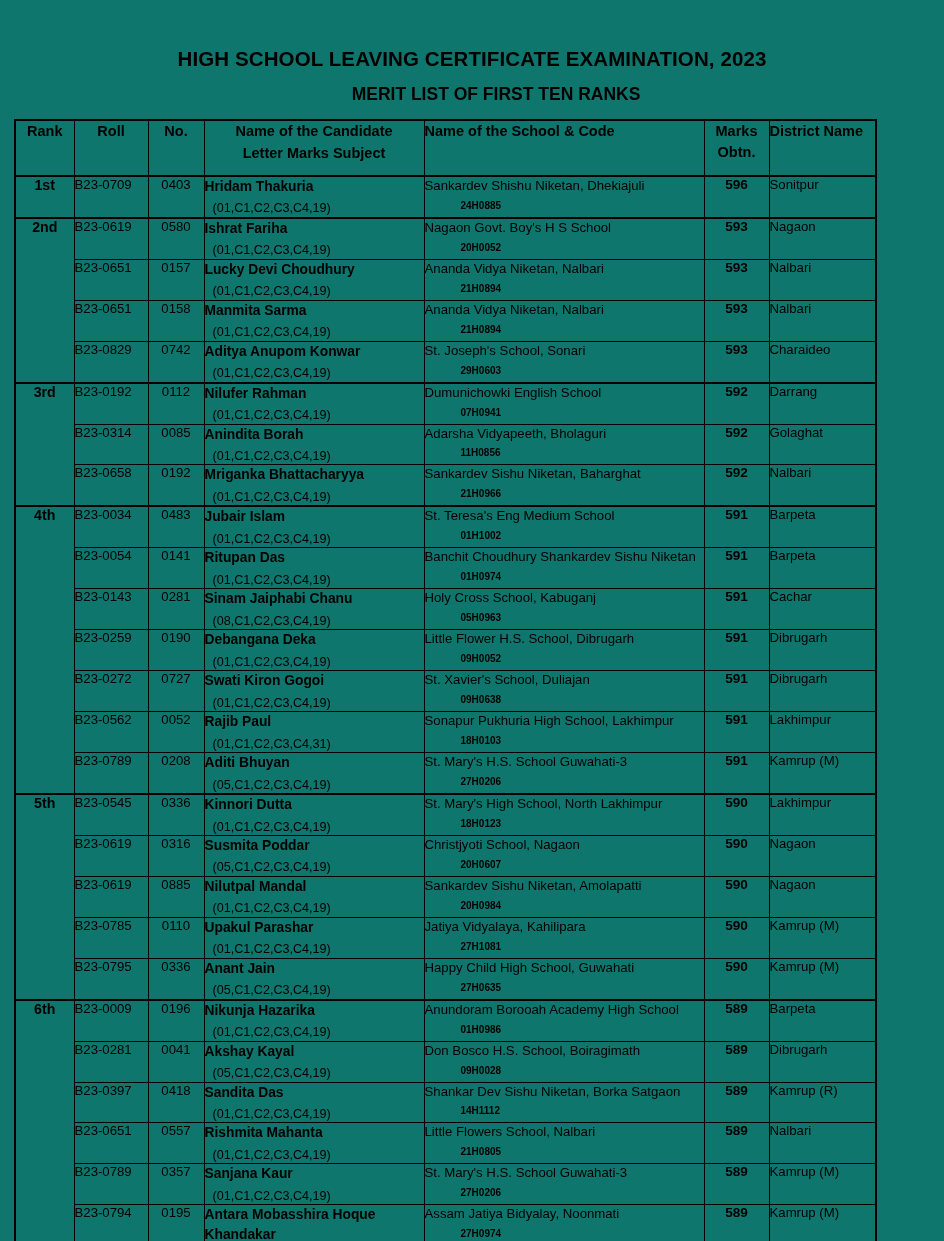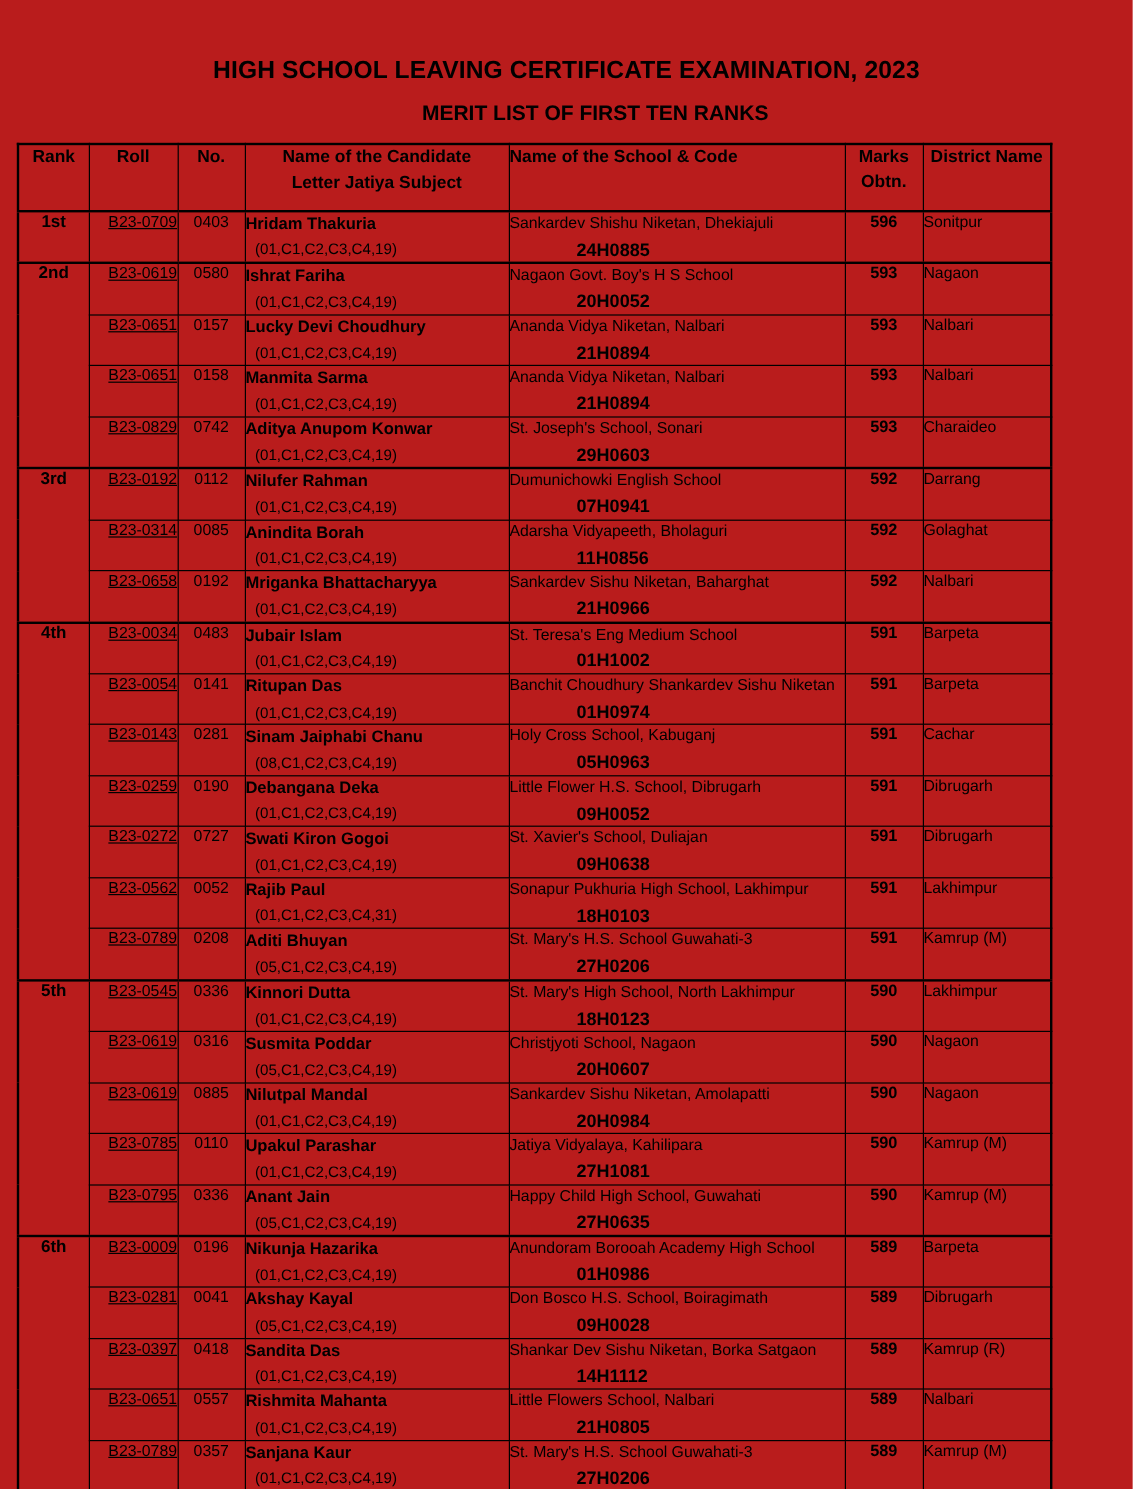--- a/index.html
+++ b/index.html
@@ -12,21 +12,21 @@
     width: 944px;
     height: 1241px;
     font-family: "Liberation Sans", sans-serif;
     color: #000000;
     overflow: hidden;
   }
   .page {
     position: relative;
     width: 944px;
     height: 1241px;
-    background: #b91c1c;
+    background: #0f766e;
   }
   .titles {
     padding-top: 48px;
     text-align: center;
   }
   .title-main {
     font-size: 20.5px;
     font-weight: bold;
     letter-spacing: 0.1px;
     line-height: 1.05;
@@ -85,40 +85,39 @@
     text-align: left;
     padding: 5px 0 0 6px;
     line-height: 1.45;
   }
   .th-marks {
     text-align: center;
     padding: 7px 1px 0 1px;
     line-height: 1.45;
   }
   .th-district {
-    text-align: center;
+    text-align: left;
     padding: 7px 1px 0 1px;
     line-height: 1.45;
   }
 
   
   tbody td { font-size: 13.3px; }
 
   td.rank-cell {
     text-align: center;
     font-weight: bold;
     font-size: 14.2px;
     padding-top: 10px;
     vertical-align: top;
   }
   td.roll-cell {
-    text-align: right;
+    text-align: left;
     padding-top: 10px;
     font-size: 13.2px;
-    text-decoration: underline;
   }
   td.no-cell {
     text-align: center;
     padding-top: 10px;
     font-size: 13.2px;
   }
   td.name-cell {
     padding: 9px 4px 6px 14px;
   }
   td.name-cell .cand-name {
@@ -135,26 +134,25 @@
   }
   td.school-cell {
     padding: 8px 3px 6px 6px;
   }
   td.school-cell .sch-name {
     font-size: 13.2px;
     line-height: 1.36;
     white-space: nowrap;
   }
   td.school-cell .sch-code {
-    font-size: 15px;
+    font-size: 10px;
     font-weight: bold;
     padding-left: 36px;
     padding-top: 4px;
     line-height: 1.3;
-    margin-left: 20px;
   }
   td.marks-cell {
     text-align: center;
     font-weight: bold;
     font-size: 13.6px;
     padding-top: 9px;
   }
   td.district-cell {
     padding: 9px 2px 0 6px;
     font-size: 13.2px;
@@ -183,21 +181,21 @@
           <col class="c-marks">
           <col class="c-district">
       </colgroup>
       <thead>
         <tr>
           <th class="th-center">Rank</th>
           <th class="th-center">Roll</th>
           <th class="th-center">No.</th>
           <th class="th-cand">
             <div>Name of the Candidate</div>
-            <div>Letter Jatiya Subject</div>
+            <div>Letter Marks Subject</div>
           </th>
           <th class="th-school">Name of the School &amp; Code</th>
           <th class="th-marks">
             <div>Marks</div>
             <div>Obtn.</div>
           </th>
           <th class="th-district">District Name</th>
         </tr>
       </thead>
       <tbody id="merit-body">

